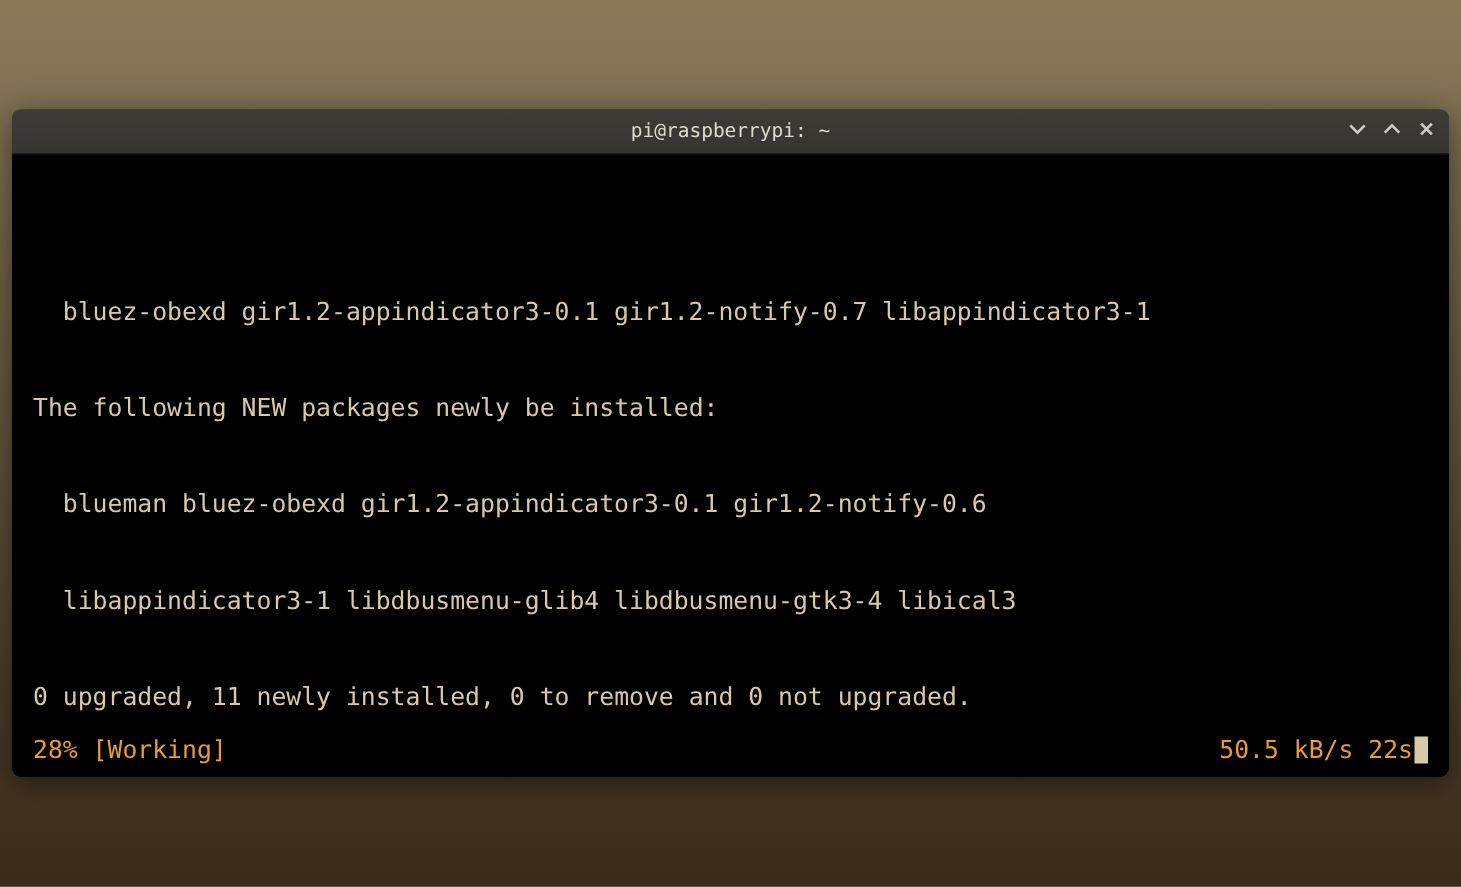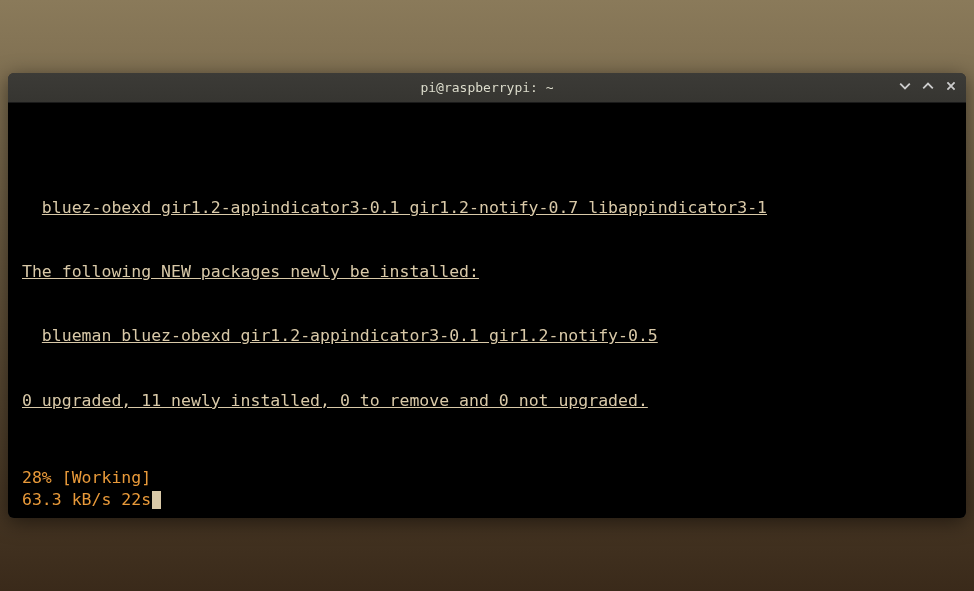--- a/index.html
+++ b/index.html
@@ -74,36 +74,34 @@
       white-space: pre-wrap;
       word-break: break-all;
       font-family: "DejaVu Sans Mono", "Liberation Mono", monospace;
       position: relative;
     }
     .terminal-content {
       width: 100%;
     }
     .line {
       display: block;
-      text-decoration: underline;
     }
     .indent {
       padding-left: 2ch;
     }
     .status-line {
       color: #e99a3a;
       display: flex;
       justify-content: space-between;
       width: 100%;
       position: absolute;
       bottom: 8px;
       left: 14px;
       right: 14px;
       width: calc(100% - 28px);
-      flex-direction: column;
     }
     .cursor {
       display: inline-block;
       width: 9px;
       height: 18px;
       background: #d9c9a8;
       vertical-align: text-bottom;
       margin-left: 1px;
     }
   </style>
@@ -135,30 +133,31 @@
               <path d="M2 2 L8 8 M8 2 L2 8" stroke="#ccc" stroke-width="1.5" fill="none"></path>
             </svg>
         </span>
       </div>
     </div>
   </div>
   <div class="terminal">
     <div class="terminal-content">
       <span class="line indent">bluez-obexd gir1.2-appindicator3-0.1 gir1.2-notify-0.7 libappindicator3-1</span>
       <span class="line">The following NEW packages newly be installed:</span>
-      <span class="line indent">blueman bluez-obexd gir1.2-appindicator3-0.1 gir1.2-notify-0.5</span>
+      <span class="line indent">blueman bluez-obexd gir1.2-appindicator3-0.1 gir1.2-notify-0.6</span>
+      <span class="line indent">libappindicator3-1 libdbusmenu-glib4 libdbusmenu-gtk3-4 libical3</span>
       <span class="line">0 upgraded, 11 newly installed, 0 to remove and 0 not upgraded.</span>
       
       
       
       
       
       
       
       
       
     </div>
     <div class="status-line">
       <span>28% [Working]</span>
-      <span><span>63.3 kB/s 22s</span><span class="cursor"></span></span>
+      <span><span>50.5 kB/s 22s</span><span class="cursor"></span></span>
     </div>
   </div>
 </div>
 
 </body></html>

